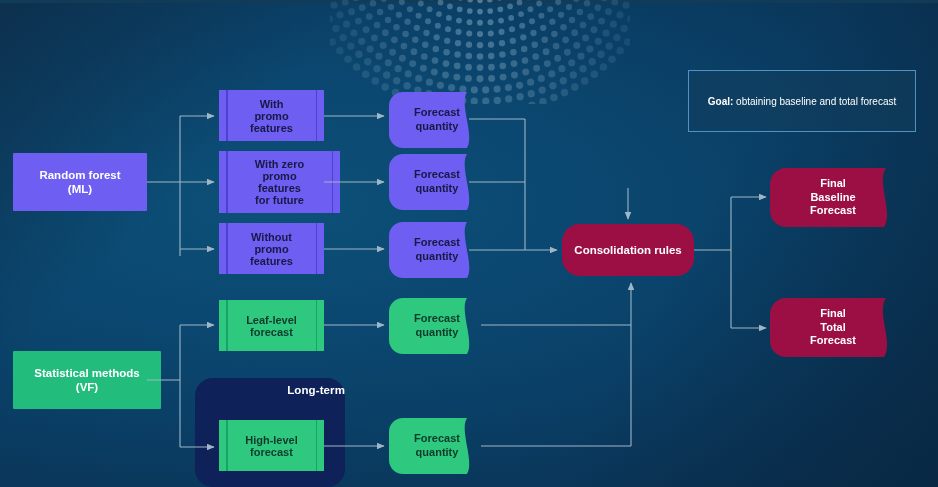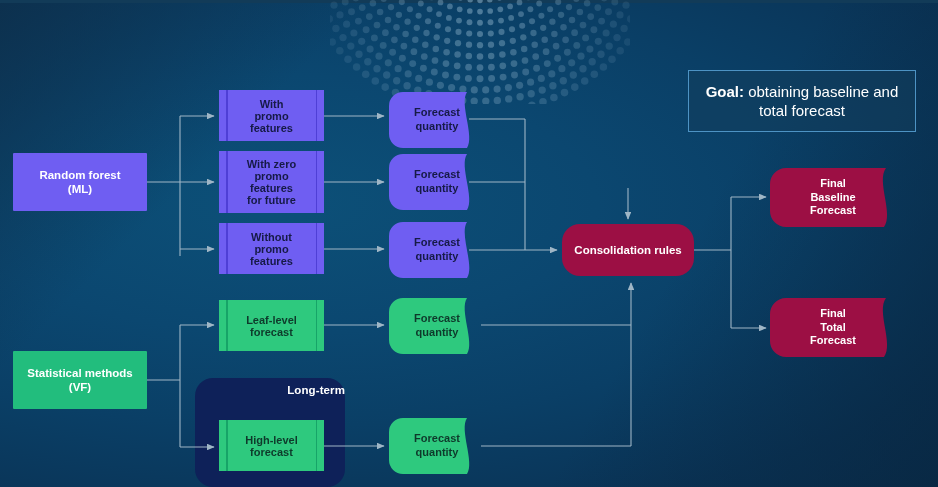--- a/index.html
+++ b/index.html
@@ -94,21 +94,21 @@
   .wave.crimson-w .wtext{color:#ffffff;}
 
   
   #goal{
     position:absolute;left:688px;top:70px;width:228px;height:62px;
     box-sizing:border-box;
     border:1.4px solid #4d93c4;
     background:rgba(18,62,92,0.55);
     display:flex;align-items:center;justify-content:center;
     text-align:center;
-    color:#ffffff;font-size:15px;line-height:1.3;
+    color:#ffffff;font-size:10px;line-height:1.3;
     padding:2px 8px;
   }
   #goal b{font-weight:bold;}
 
   
   #wires{position:absolute;left:0;top:0;width:938px;height:487px;pointer-events:none;}
   .wire{stroke:#9fb6c6;stroke-width:1.1px;fill:none;}
   .wire-head{fill:#9fb6c6;}
 </style>
 </head>
@@ -505,36 +505,36 @@
 
   <div class="group" style="left:195px;top:378px;width:150px;height:109px;">
     <div class="group-label" style="top:6px;text-align:right;padding-left:26px;">Long-term</div>
   </div>
 
   <div class="node rect src purple" style="left:13px;top:153px;width:134px;height:58px;flex-direction:column;">
     <span>Random forest</span>
     <span>(ML)</span>
   </div>
 
-  <div class="node rect src green" style="left:13px;top:351px;width:134px;height:58px;flex-direction:column;">
+  <div class="node rect src green" style="left:13px;top:351px;width:148px;height:58px;flex-direction:column;">
     <span>Statistical methods</span>
     <span>(VF)</span>
   </div>
 
   <div class="pproc purple" style="left:219px;top:90px;width:105px;height:51px;background:#6f5ef2;">
     <div class="bar l"></div>
     <div class="bar r"></div>
     <div class="body">
         <span class="pproc-text" style="white-space:pre-line;">With
 promo
 features</span>
       </div>
   </div>
 
-  <div class="pproc purple" style="left:219px;top:151px;width:105px;height:62px;background:#6f5ef2;">
+  <div class="pproc purple" style="left:219px;top:151px;width:121px;height:62px;background:#6f5ef2;">
     <div class="bar l"></div>
     <div class="bar r"></div>
     <div class="body">
         <span class="pproc-text" style="white-space:pre-line;">With zero
 promo
 features
 for future</span>
       </div>
   </div>
 

